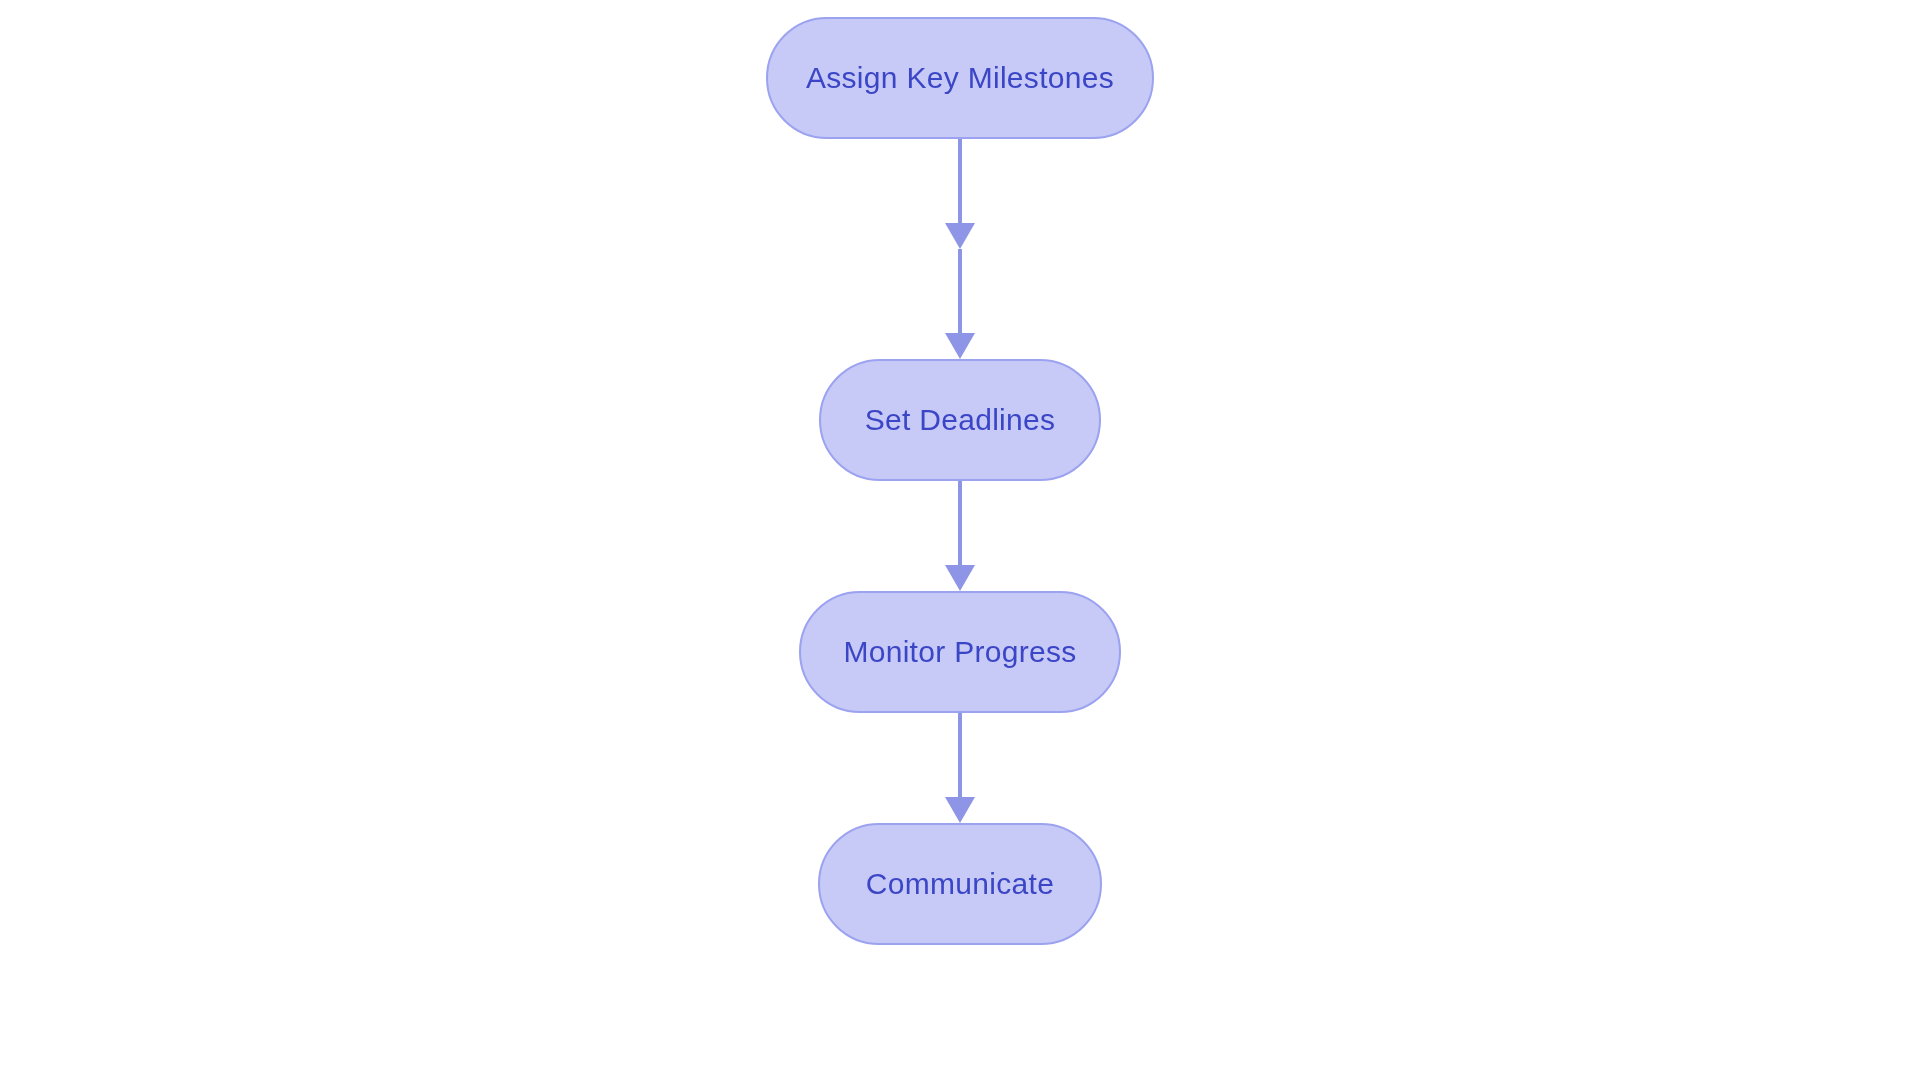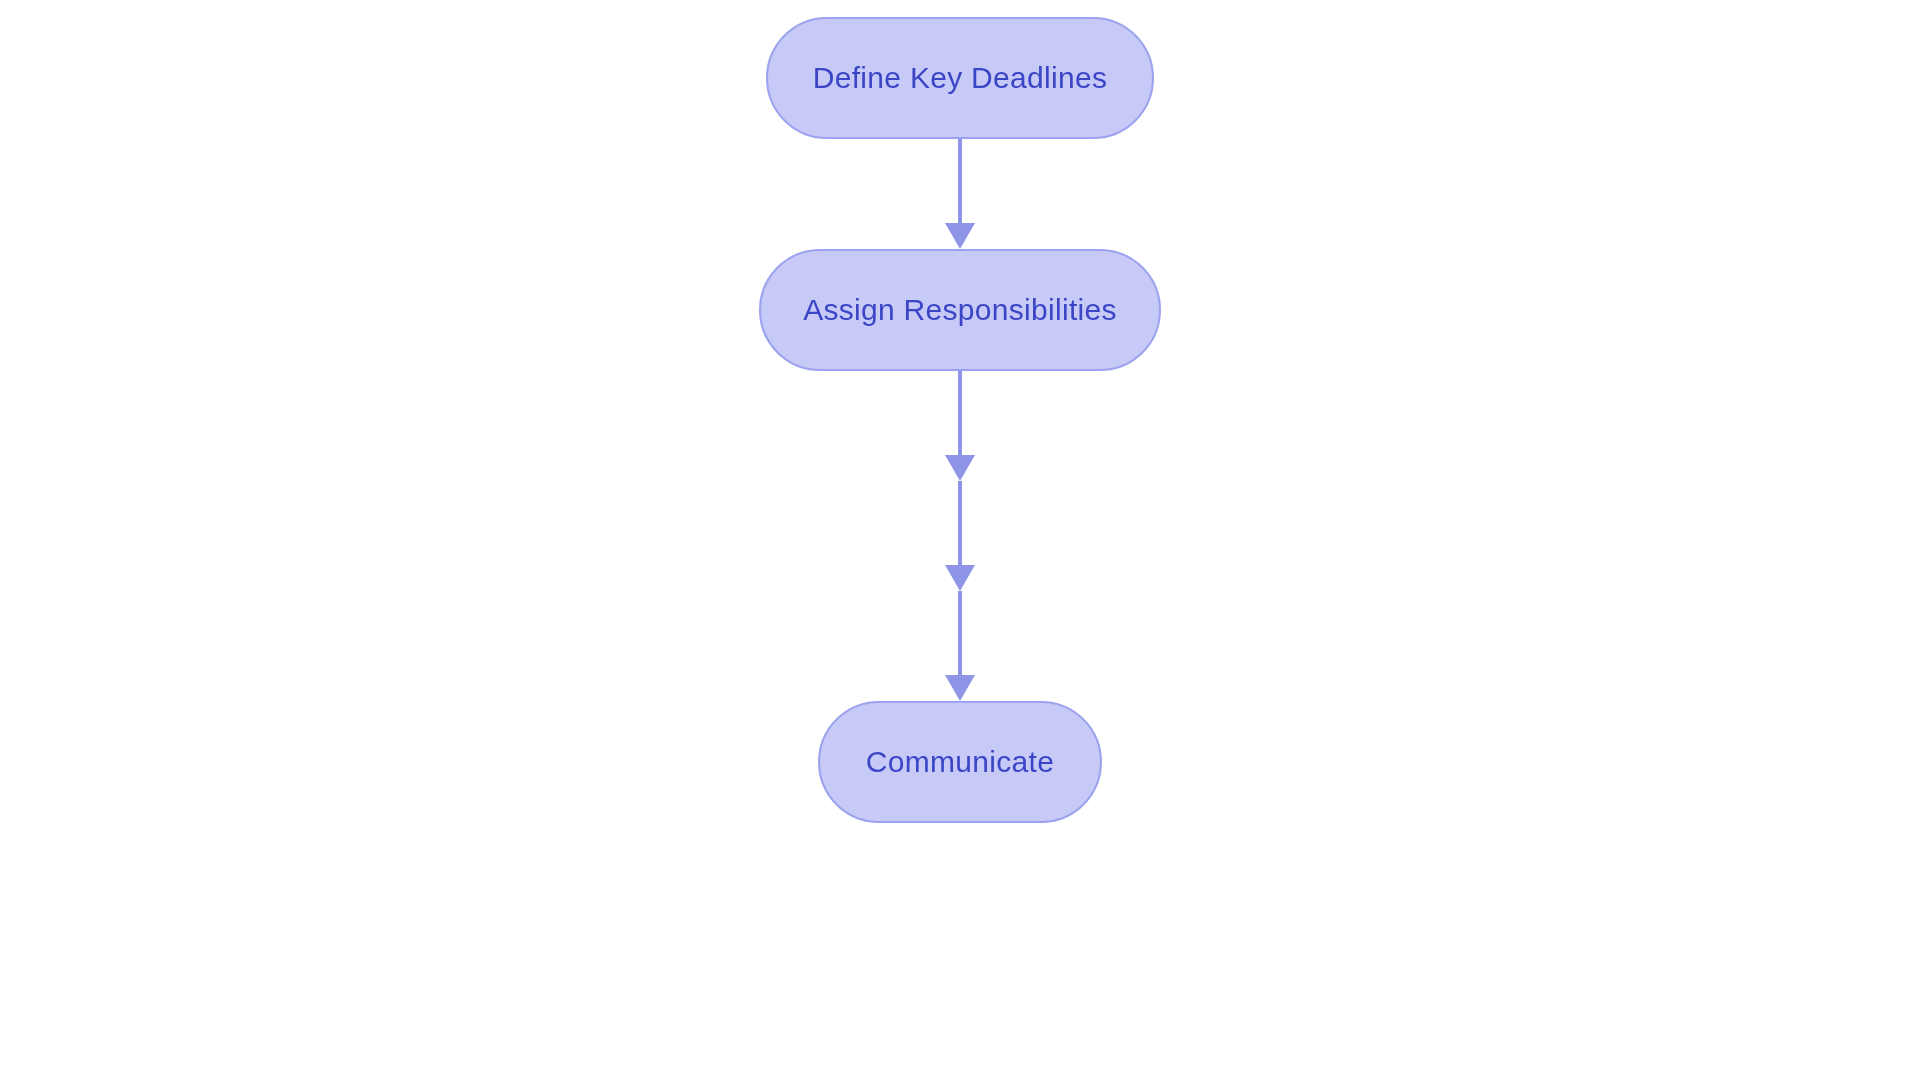--- a/index.html
+++ b/index.html
@@ -70,43 +70,46 @@
     margin-top: -1px;
   }
 </style>
 </head>
 <body>
 
 <div class="canvas">
   <div class="flow">
 
     <div class="node n1">
-      <span class="node-label">Define Key Deadlines</span>
-    </div>
-
-    <div class="arrow">
-      <div class="arrow-line"></div>
-      <div class="arrow-head"></div>
-    </div>
-
-    <div class="node n2">
-      <span class="node-label">Assign Responsibilities</span>
+      <span class="node-label">Assign Key Milestones</span>
     </div>
 
     <div class="arrow">
       <div class="arrow-line"></div>
       <div class="arrow-head"></div>
     </div>
 
 
     <div class="arrow">
       <div class="arrow-line"></div>
       <div class="arrow-head"></div>
     </div>
 
+    <div class="node n3">
+      <span class="node-label">Set Deadlines</span>
+    </div>
+
+    <div class="arrow">
+      <div class="arrow-line"></div>
+      <div class="arrow-head"></div>
+    </div>
+
+    <div class="node n4">
+      <span class="node-label">Monitor Progress</span>
+    </div>
 
     <div class="arrow">
       <div class="arrow-line"></div>
       <div class="arrow-head"></div>
     </div>
 
     <div class="node n5">
       <span class="node-label">Communicate</span>
     </div>
 

